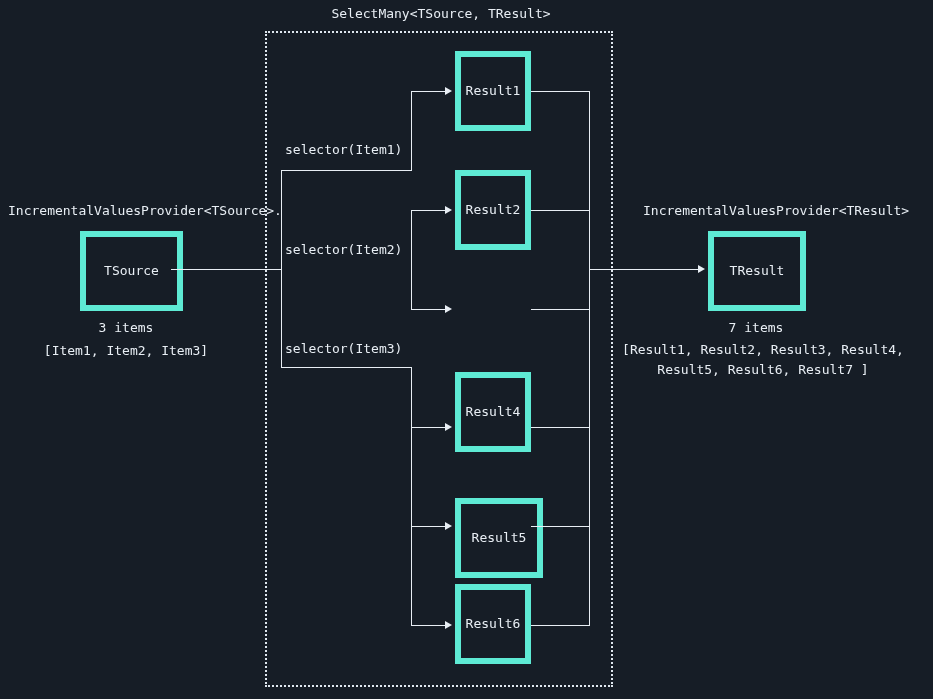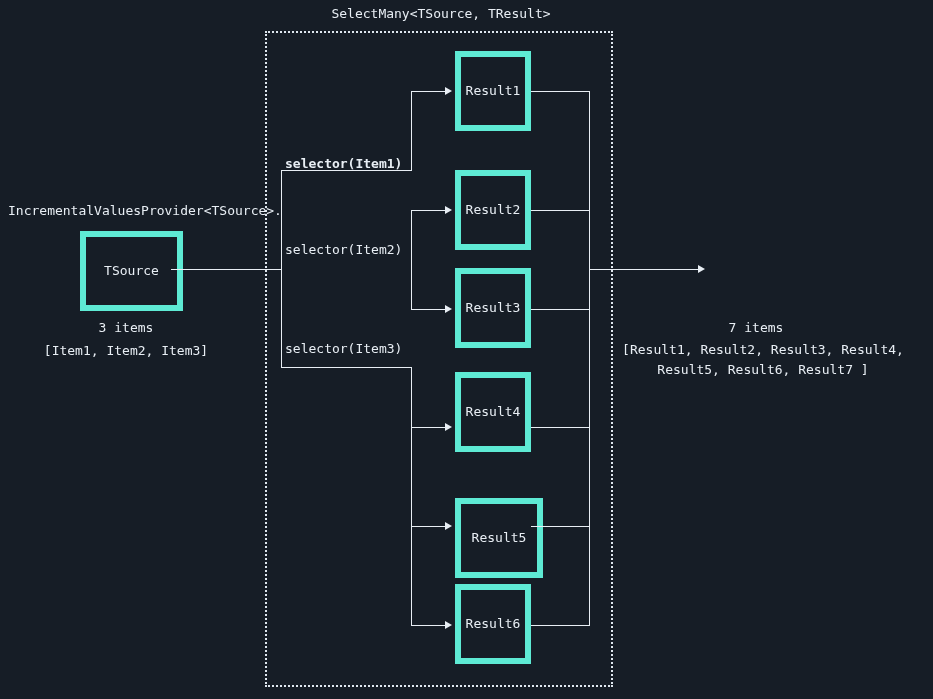--- a/index.html
+++ b/index.html
@@ -97,21 +97,21 @@
   <div class="txt center" style="left:126px; top:343px;">[Item1, Item2, Item3]</div>
 
   <div class="hline" style="left:171px; top:269px; width:111px;"></div>
 
   <div class="vline" style="left:281px; top:170px; height:198px;"></div>
 
   <div class="hline" style="left:281px; top:170px; width:130px;"></div>
 
   <div class="hline" style="left:281px; top:367px; width:130px;"></div>
 
-  <div class="txt" style="left:285px; top:156px;font-weight:bold;">selector(Item1)</div>
+  <div class="txt" style="left:285px; top:142px;">selector(Item1)</div>
   <div class="txt" style="left:285px; top:242px;">selector(Item2)</div>
   <div class="txt" style="left:285px; top:341px;">selector(Item3)</div>
 
   <div class="vline" style="left:411px; top:91px; height:80px;"></div>
   <div class="hline" style="left:411px; top:91px; width:35px;"></div>
   <div class="arrow-head" style="left:445px; top:87px;"></div>
 
   <div class="vline" style="left:411px; top:210px; height:100px;"></div>
   <div class="hline" style="left:411px; top:210px; width:35px;"></div>
   <div class="arrow-head" style="left:445px; top:206px;"></div>
@@ -125,23 +125,20 @@
   <div class="arrow-head" style="left:445px; top:522px;"></div>
   <div class="hline" style="left:411px; top:625px; width:35px;"></div>
   <div class="arrow-head" style="left:445px; top:621px;"></div>
 
   <div class="node" style="left:455px; top:51px; width:76px; height:80px;">
     <div class="label">Result1</div>
   </div>
   <div class="node" style="left:455px; top:170px; width:76px; height:80px;">
     <div class="label">Result2</div>
   </div>
-  <div class="node" style="left:455px; top:268px; width:76px; height:80px;">
-    <div class="label">Result3</div>
-  </div>
   <div class="node" style="left:455px; top:372px; width:76px; height:80px;">
     <div class="label">Result4</div>
   </div>
   <div class="node" style="left:455px; top:498px; width:88px; height:80px;">
     <div class="label">Result5</div>
   </div>
   <div class="node" style="left:455px; top:584px; width:76px; height:80px;padding-left:24px;">
     <div class="label">Result6</div>
   </div>
 
@@ -150,19 +147,23 @@
   <div class="hline" style="left:531px; top:309px; width:59px;"></div>
   <div class="hline" style="left:531px; top:427px; width:59px;"></div>
   <div class="hline" style="left:531px; top:526px; width:59px;"></div>
   <div class="hline" style="left:531px; top:625px; width:59px;"></div>
 
   <div class="vline" style="left:589px; top:91px; height:535px;"></div>
 
   <div class="hline" style="left:589px; top:269px; width:110px;"></div>
   <div class="arrow-head" style="left:698px; top:265px;"></div>
 
+  <div class="txt" style="left:643px; top:203px;">IncrementalValuesProvider&lt;TResult&gt;</div>
 
+  <div class="node" style="left:708px; top:231px; width:98px; height:80px;">
+    <div class="label">TResult</div>
+  </div>
 
   <div class="txt center" style="left:756px; top:320px;">7 items</div>
   <div class="txt center" style="left:763px; top:342px;">[Result1, Result2, Result3, Result4,</div>
   <div class="txt center" style="left:763px; top:362px;">Result5, Result6, Result7 ]</div>
 
 </div>
 
 </body></html>

